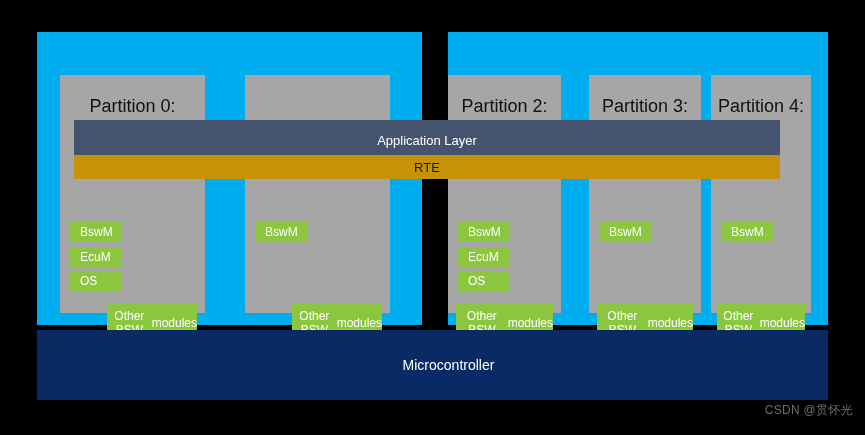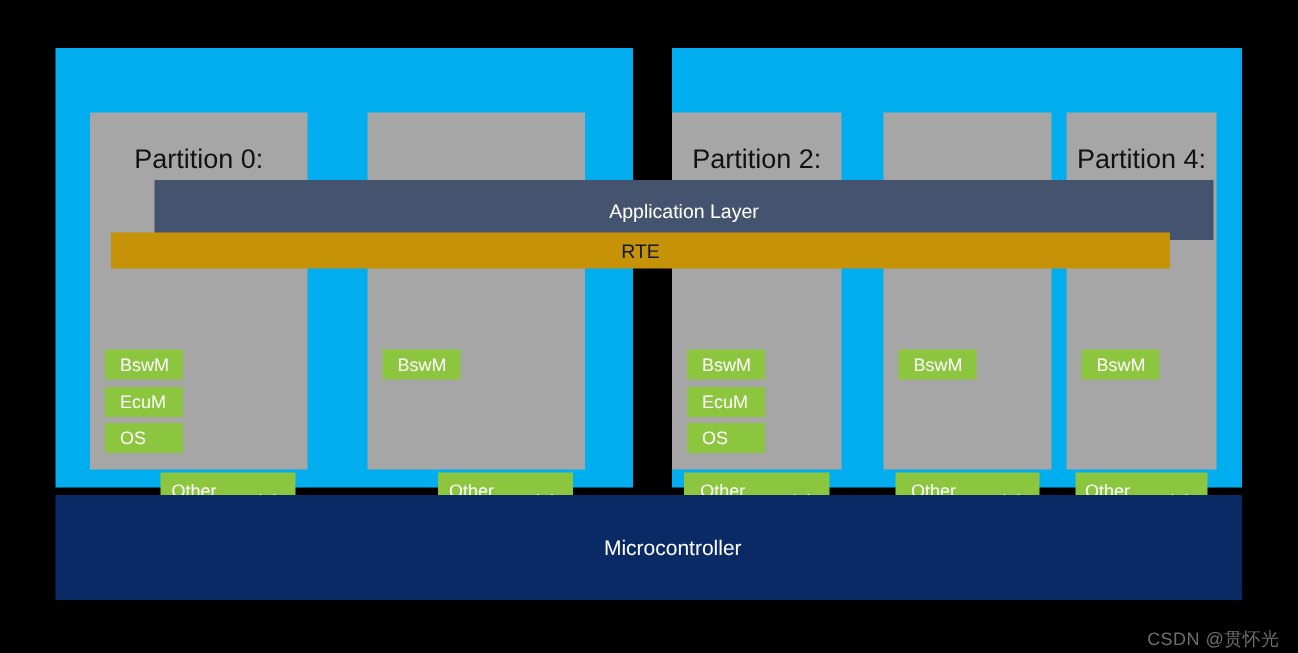--- a/index.html
+++ b/index.html
@@ -67,21 +67,20 @@
   .chip {
     position: absolute;
     background: #8CC63F;
     color: #FFFFFF;
     font-size: 12px;
     display: flex;
     align-items: center;
     justify-content: center;
     text-align: center;
     line-height: 14px;
-    margin-top: 11px;
   }
   .chip.small {
     height: 20px;
     justify-content: flex-start;
     padding-left: 10px;
   }
   .chip.big {
     height: 38px;
   }
 
@@ -92,21 +91,20 @@
     top: 120px;
     width: 706px;
     height: 40px;
     background: #45546E;
     color: #FFFFFF;
     font-size: 13px;
     display: flex;
     align-items: center;
     justify-content: center;
     z-index: 20;
-    margin-left: 29px;
   }
   #rte-bar {
     position: absolute;
     left: 74px;
     top: 155px;
     width: 706px;
     height: 24px;
     background: #C69208;
     color: #0f172a;
     font-size: 13px;
@@ -129,21 +127,21 @@
     display: flex;
     align-items: center;
     justify-content: center;
     padding-left: 32px;
   }
 
   
   #watermark {
     position: absolute;
     right: 12px;
-    bottom: 0;
+    bottom: 16px;
     color: #6E6E6E;
     font-size: 12px;
     letter-spacing: 0.3px;
   }
 </style>
 </head>
 <body>
 
 <div id="canvas">
 
@@ -176,20 +174,21 @@
       <div class="chip small" style="left:10px; top:147px; width:52px;">BswM</div>
       <div class="chip small" style="left:10px; top:172px; width:52px;">EcuM</div>
       <div class="chip small" style="left:10px; top:196px; width:52px;">OS</div>
       <div class="chip big" style="left:8px; top:229px; width:97px;">
         <span>Other BSW</span>
         <span>modules</span>
       </div>
     </div>
 
     <div class="partition" id="partition-3">
+      <div class="partition-title">Partition 3:</div>
       <div class="chip small" style="left:10px; top:147px; width:52px;">BswM</div>
       <div class="chip big" style="left:8px; top:229px; width:96px;">
         <span>Other BSW</span>
         <span>modules</span>
       </div>
     </div>
 
     <div class="partition" id="partition-4">
       <div class="partition-title">Partition 4:</div>
       <div class="chip small" style="left:10px; top:147px; width:52px;">BswM</div>

